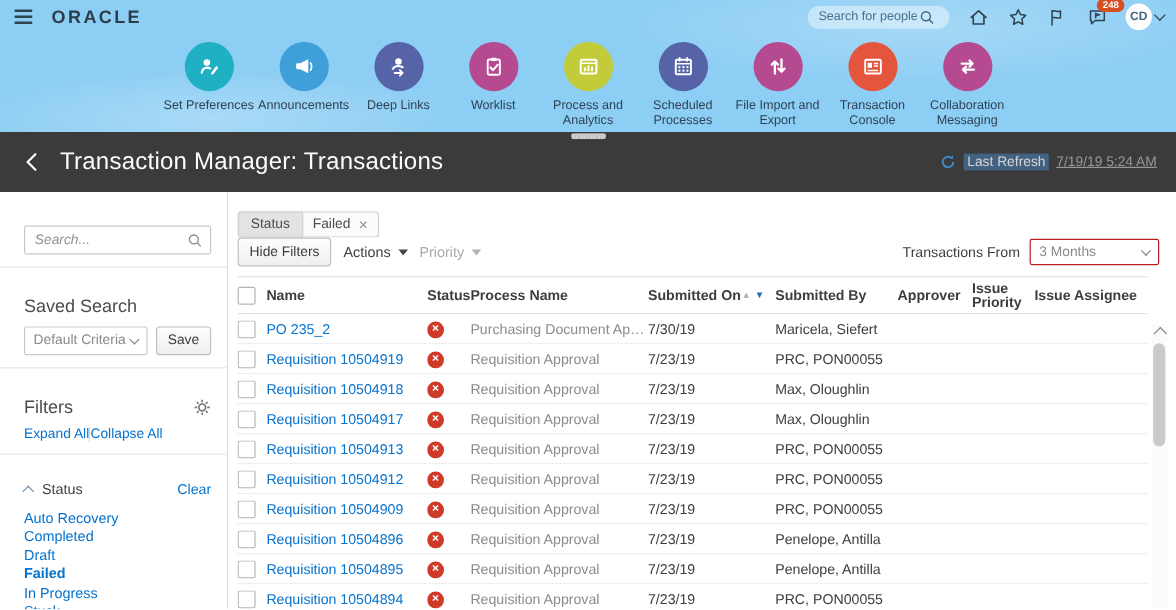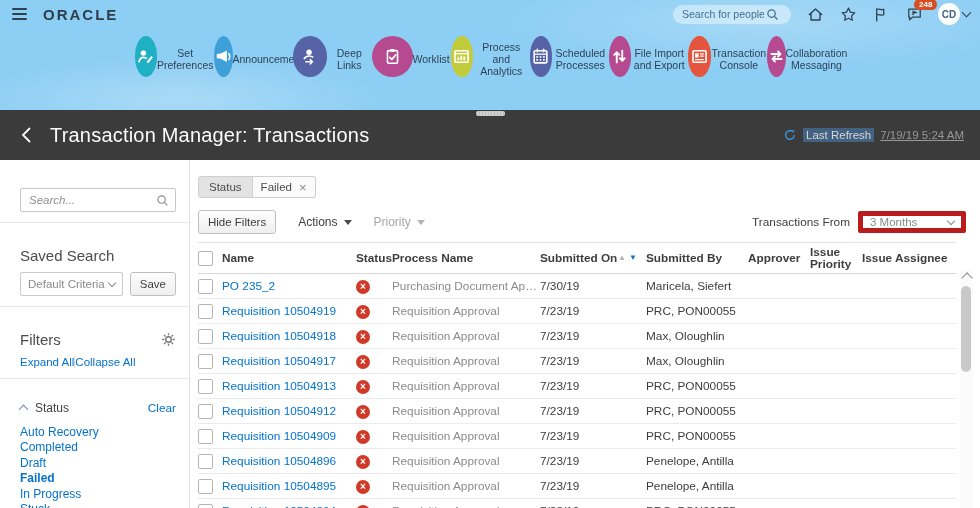--- a/index.html
+++ b/index.html
@@ -22,21 +22,21 @@
   .tb-icon{display:inline-flex;width:18px;height:18px;align-items:center;justify-content:center;position:relative;cursor:pointer;}
   .badge{position:absolute;top:-6px;left:9px;background:#d64f22;color:#fff;font-size:8px;font-weight:700;
     padding:1px 5px;border-radius:8px;line-height:9px;}
   .avatar-wrap{display:flex;align-items:center;gap:3px;cursor:pointer;}
   .avatar{width:22px;height:22px;border-radius:50%;background:#fdfdfd;color:#41647f;font-size:10px;font-weight:700;
     display:flex;align-items:center;justify-content:center;}
   .chev-dn{width:6px;height:6px;border-right:1.6px solid #31414f;border-bottom:1.6px solid #31414f;transform:rotate(45deg);margin-top:-3px;}
 
   
   .shortcuts-row{display:flex;justify-content:center;padding-top:7px;}
-  .shortcut{width:79px;display:flex;align-items:center;cursor:pointer;}
+  .shortcut{width:79px;display:flex;flex-direction:column;align-items:center;cursor:pointer;}
   .shortcut-circle{width:41px;height:41px;border-radius:50%;display:flex;align-items:center;justify-content:center;}
   .shortcut-label{margin-top:6px;font-size:10.5px;line-height:12px;color:#2f4356;text-align:center;max-width:78px;}
   .page-indicator{position:absolute;left:476px;top:111px;width:29px;height:5px;border-radius:2px;background:#cfcfcf;
     background-image:repeating-linear-gradient(90deg,#bdbdbd 0 1px,rgba(0,0,0,0) 1px 3px);z-index:5;}
 
   
   .page-header{height:50px;background:#3b3b3b;display:flex;align-items:center;padding:0 16px;}
   .back-btn{width:22px;height:22px;display:flex;align-items:center;justify-content:center;cursor:pointer;margin-right:12px;}
   .page-title{font-size:20px;font-weight:300;color:#fbfbfb;margin:0;letter-spacing:.2px;}
   .refresh-area{margin-left:auto;display:flex;align-items:center;gap:6px;font-size:11.5px;}
@@ -65,27 +65,27 @@
   .filter-link{color:#0572ce;font-size:12px;line-height:15.4px;cursor:pointer;}
   .filter-link.selected{font-weight:700;}
 
   
   .content{flex:1;position:relative;padding-left:8px;box-sizing:border-box;overflow:hidden;}
   .chips-row{margin-top:16px;display:flex;}
   .chip{display:flex;height:22px;font-size:11.5px;cursor:default;}
   .chip-key{display:flex;align-items:center;background:#e3e3e3;border:1px solid #cfcfcf;border-radius:3px 0 0 3px;padding:0 10px;color:#4c4c4c;}
   .chip-val{display:flex;align-items:center;background:#fbfbfb;border:1px solid #cfcfcf;border-left:none;border-radius:0 3px 3px 0;padding:0 8px;color:#4c4c4c;gap:7px;}
   .chip-x{color:#8c8c8c;font-size:13px;line-height:1;cursor:pointer;}
-  .toolbar{margin-top:12px;display:flex;align-items:center;gap:22px;padding-right:14px;}
+  .toolbar{display:flex;align-items:center;gap:10px;padding-right:14px;}
   .menu-btn{display:flex;align-items:center;gap:6px;font-size:12px;color:#3d3d3d;cursor:pointer;}
   .menu-btn.disabled{color:#a8a8a8;cursor:default;}
   .tri{width:0;height:0;border-left:4px solid transparent;border-right:4px solid transparent;border-top:5px solid #4a4a4a;}
   .menu-btn.disabled .tri{border-top-color:#b3b3b3;}
   .tf-group{margin-left:auto;display:flex;align-items:center;gap:8px;font-size:11.8px;color:#3d3d3d;}
-  .tf-select{width:108px;display:flex;align-items:center;justify-content:space-between;border:5px solid #b91c1c;border-radius:2px;height:22px;padding:0 7px;font-size:11.5px;color:#8a8a8a;background:#fff;cursor:pointer;box-sizing:border-box;}
+  .tf-select{width:108px;display:flex;align-items:center;justify-content:space-between;border:1px solid #b91c1c;border-radius:2px;height:22px;padding:0 7px;font-size:11.5px;color:#8a8a8a;background:#fff;cursor:pointer;box-sizing:border-box;}
   .sel-chev{width:5px;height:5px;border-right:1.3px solid #8a8a8a;border-bottom:1.3px solid #8a8a8a;transform:rotate(45deg);margin-top:-2px;}
 
   .table{margin-top:8px;margin-right:24px;}
   .tgrid{display:grid;grid-template-columns:24px 134px 36px 148px 78px 28px 102px 62px 52px 1fr;align-items:center;}
   .thead{border-top:1px solid #e3e3e3;border-bottom:1px solid #d8d8d8;min-height:30px;font-size:11.8px;font-weight:700;color:#3d3d3d;}
   .th{padding:2px 0;line-height:12px;}
   .sort-cell{display:flex;gap:3px;align-items:center;}
   .sort-up{font-size:8px;color:#b3b3b3;cursor:pointer;}
   .sort-dn{font-size:8px;color:#1a6fc4;cursor:pointer;}
   .trow{height:24px;border-bottom:1px solid #ebebeb;font-size:11.8px;background:#fff;}

